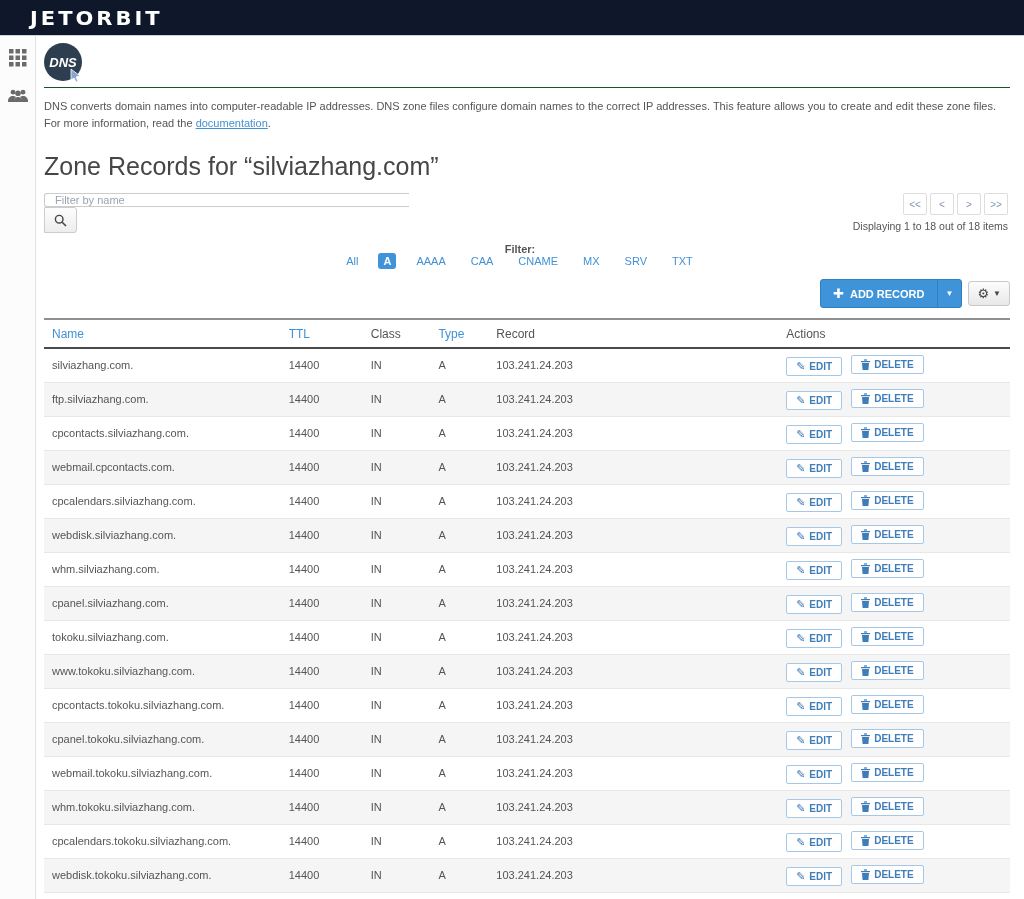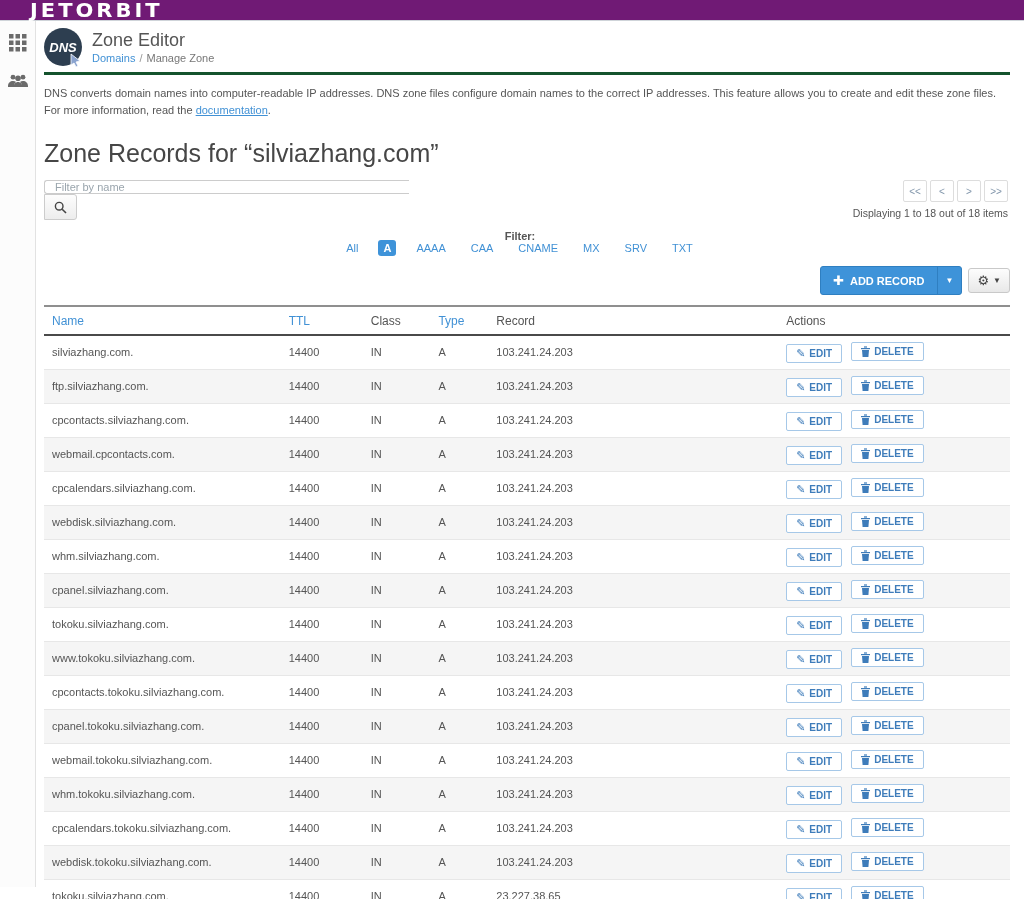--- a/index.html
+++ b/index.html
@@ -1,30 +1,30 @@
 <!DOCTYPE html>
 <html><head>
 <meta charset="utf-8">
 <style>
   * { margin:0; padding:0; box-sizing:border-box; }
   html,body { width:1024px; height:899px; overflow:hidden; }
   body { font-family:"Liberation Sans","DejaVu Sans",sans-serif; background:#fff; color:#555; }
 
   
-  .navbar { height:21px; background:#701a75; display:flex; align-items:center; padding-left:30px; border-bottom:1px solid #cfd4d9; }
+  .navbar { height:36px; background:#0f172a; display:flex; align-items:center; padding-left:30px; border-bottom:1px solid #cfd4d9; }
   .logo { color:#fff; font-size:21px; font-weight:bold; letter-spacing:3px; font-family:"DejaVu Sans",sans-serif; transform:scaleY(.95); }
 
   
   .layout { display:flex; height:866px; }
   .sidebar { width:36px; background:#fcfcfc; border-right:1px solid #e2e2e2; padding-top:12px; display:flex; flex-direction:column; align-items:center; gap:18px; }
   .side-icon { width:20px; height:20px; display:flex; align-items:center; justify-content:center; cursor:pointer; }
   .main { flex:1; padding:0 14px 0 8px; }
 
   
-  .page-header { display:flex; align-items:center; padding:7px 0 6px 0; border-bottom:3px solid #14532d; }
+  .page-header { display:flex; align-items:center; padding:7px 0 6px 0; border-bottom:1px solid #14532d; }
   .dns-badge { width:38px; height:38px; border-radius:50%; background:#2d3e50; color:#fff; display:flex; align-items:center; justify-content:center; font-size:13px; font-weight:bold; font-style:italic; position:relative; margin-right:10px; flex:0 0 38px; }
   .dns-badge svg { position:absolute; right:-1px; bottom:-1px; }
   .ph-text .title { font-size:18px; color:#555; font-weight:400; line-height:1.15; }
   .breadcrumb { font-size:11px; color:#777; margin-top:2px; }
   .breadcrumb a { color:#4191d5; text-decoration:none; }
   .bc-sep { margin:0 4px; color:#999; }
 
   
   .description { font-size:11px; color:#555; padding:10px 0 4px 0; line-height:1.55; }
   .description a { color:#4191d5; text-decoration:underline;margin-top:8px; }
@@ -111,26 +111,20 @@
 
   <div class="main">
 
     <div class="page-header">
       <div class="dns-badge">
         <span>DNS</span>
         <svg width="14" height="14" viewBox="0 0 14 14">
           <path d="M2 1 L11 8 L7 9 L9 13 L7 14 L5 10 L2 12 Z" fill="#8aa3cf" stroke="#fff" stroke-width="0.8"></path>
         </svg>
       </div>
-      <div class="ph-text">
-        <div class="title">Zone Editor</div>
-        <div class="breadcrumb">
-          <a href="#">Domains</a><span class="bc-sep">/</span><span>Manage Zone</span>
-        </div>
-      </div>
     </div>
 
     <div class="description">
       <span>DNS converts domain names into computer-readable IP addresses. DNS zone files configure domain names to the correct IP addresses. This feature allows you to create and edit these zone files. For more information, read the </span><a href="#">documentation</a><span>.</span>
     </div>
 
     <div class="zone-title">Zone Records for “silviazhang.com”</div>
 
     <div class="controls">
       <div class="search-row">

